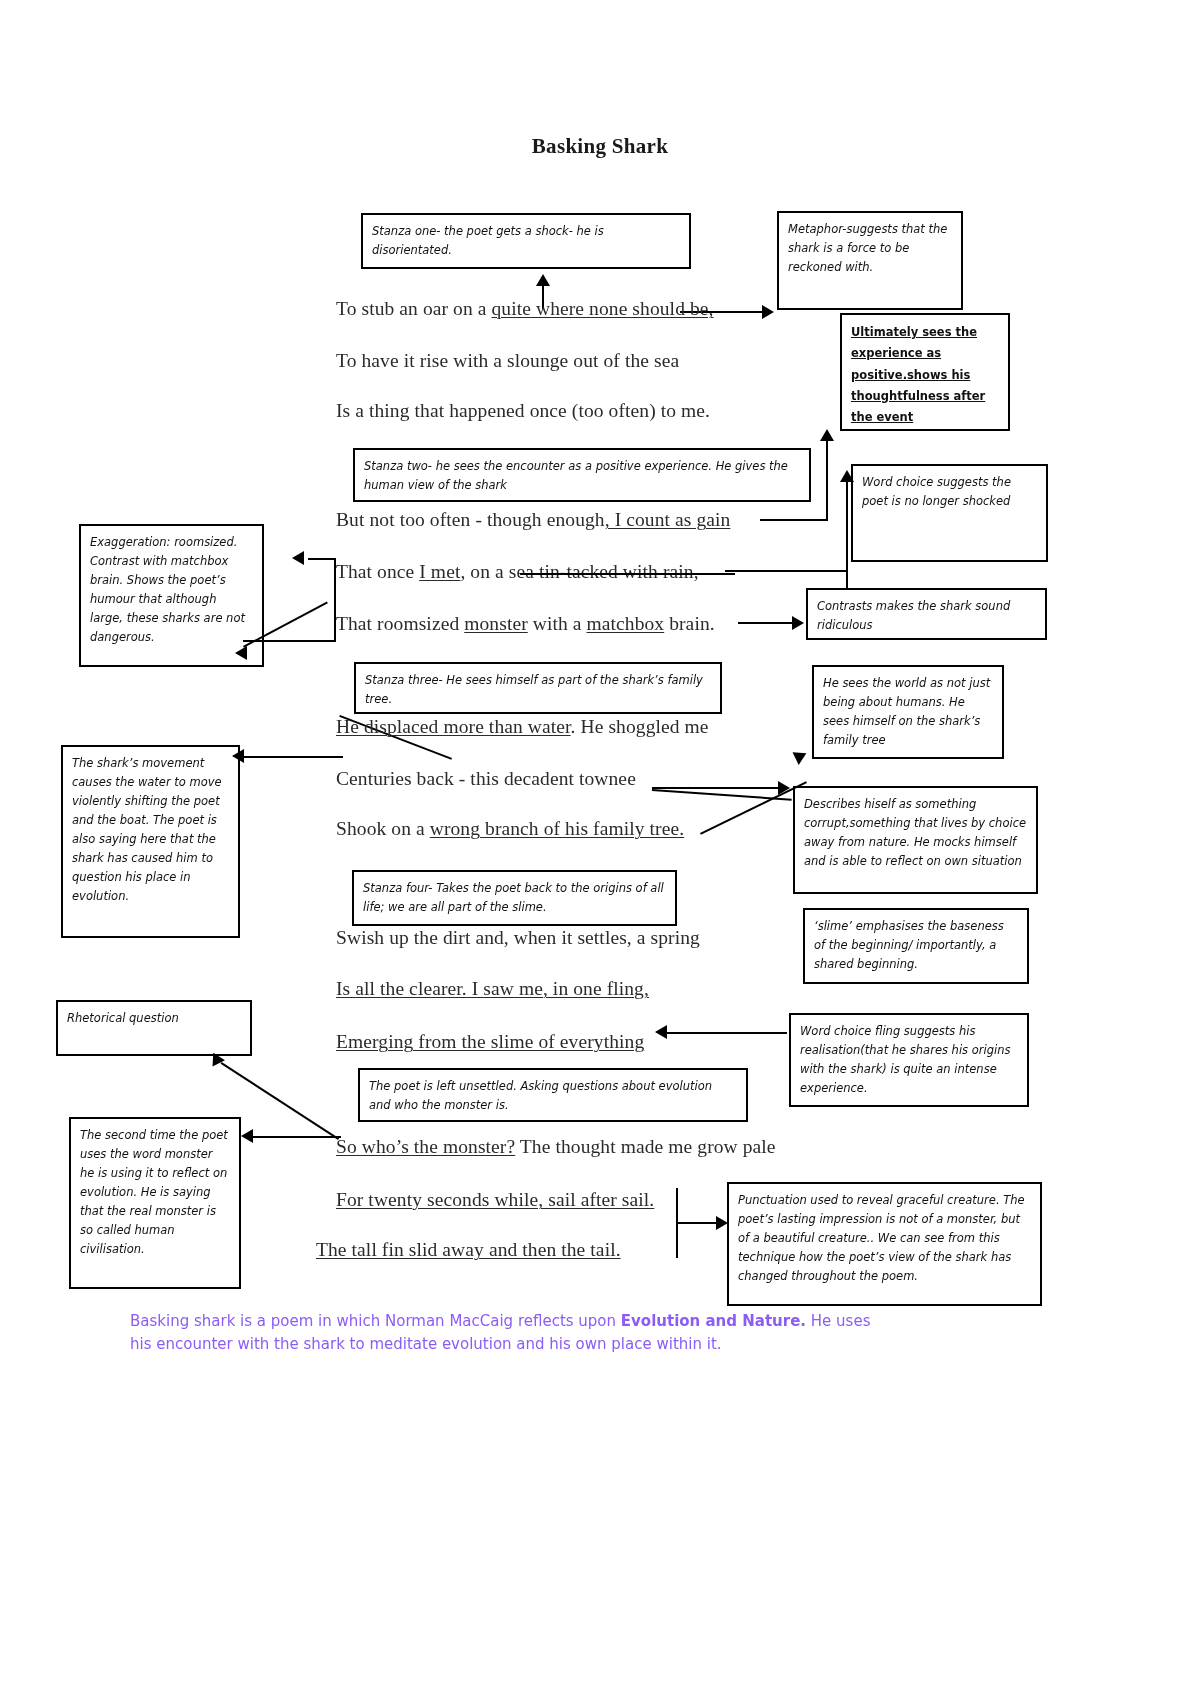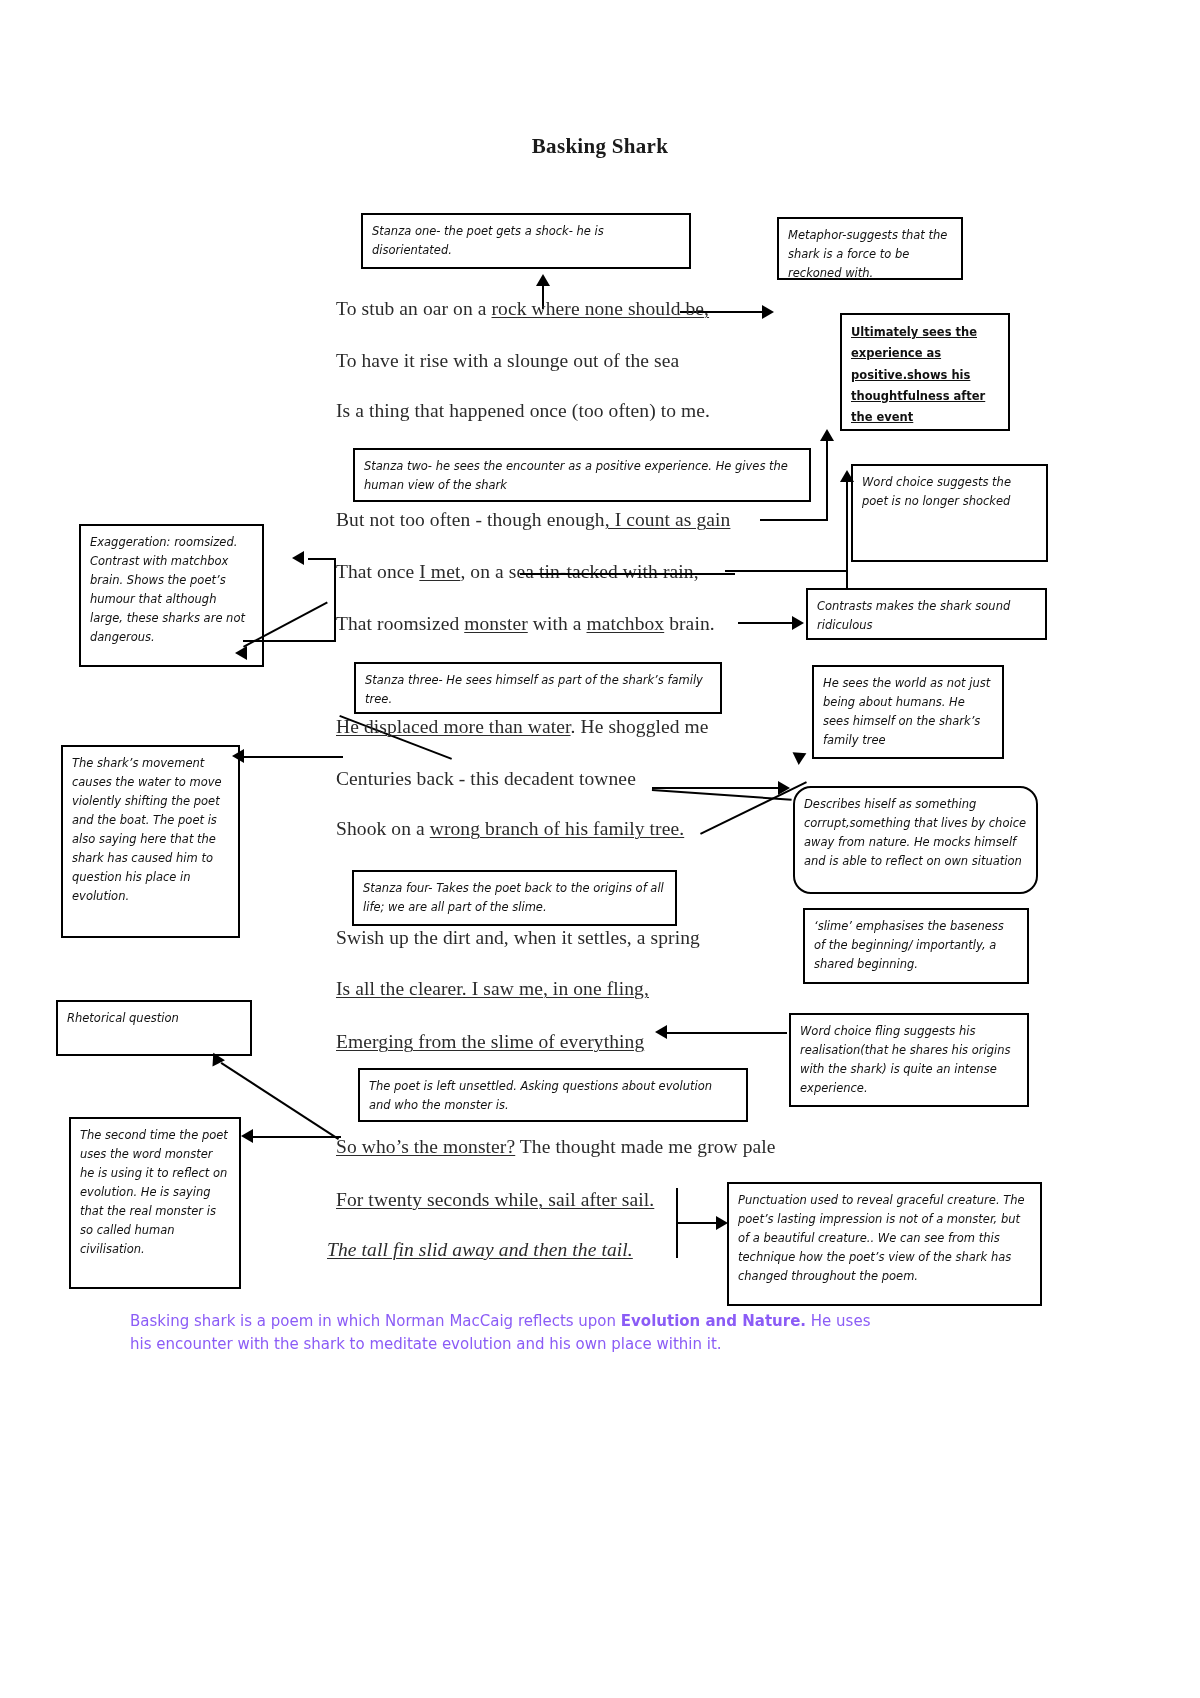--- a/index.html
+++ b/index.html
@@ -44,21 +44,21 @@
 <body>
 
 <div class="page">
 
   <div class="title">Basking Shark</div>
 
   <div class="box" style="left:361px;top:213px;width:330px;height:56px;">
     <span>Stanza one- the poet gets a shock- he is disorientated.</span>
   </div>
 
-  <div class="box" style="left:777px;top:217px;width:186px;height:63px;">
+  <div class="box" style="left:777px;top:211px;width:186px;height:99px;">
     <span>Metaphor-suggests that the shark is a force to be reckoned with.</span>
   </div>
 
   <div class="box und" style="left:840px;top:313px;width:170px;height:118px;">
     <span>Ultimately sees the experience as positive.shows his thoughtfulness after the event</span>
   </div>
 
 
   <div class="box" style="left:353px;top:448px;width:458px;height:54px;">
     <span>Stanza two- he sees the encounter as a positive experience. He gives the human view of the shark</span>
@@ -81,21 +81,21 @@
   </div>
 
   <div class="box" style="left:812px;top:665px;width:192px;height:94px;">
     <span>He sees the world as not just being about humans. He sees himself on the shark’s family tree</span>
   </div>
 
   <div class="box" style="left:61px;top:745px;width:179px;height:193px;">
     <span>The shark’s movement causes the water to move violently shifting the poet and the boat. The poet is also saying here that the shark has caused him to question his place in evolution.</span>
   </div>
 
-  <div class="box" style="left:793px;top:786px;width:245px;height:108px;border-radius:18px;">
+  <div class="box" style="left:793px;top:786px;width:245px;height:108px;">
     <span>Describes hiself as something corrupt,something that lives by choice away from nature. He mocks himself and is able to reflect on own situation</span>
   </div>
 
   <div class="box" style="left:352px;top:870px;width:325px;height:56px;">
     <span>Stanza four- Takes the poet back to the origins of all life; we are all part of the slime.</span>
   </div>
 
   <div class="box" style="left:803px;top:908px;width:226px;height:76px;">
     <span>‘slime’ emphasises the baseness of the beginning/ importantly, a shared beginning.</span>
   </div>
@@ -162,21 +162,21 @@
   <div class="arrow ar-up" style="left:209px;top:1052px;transform:rotate(-27deg);"></div>
 
   <div class="ln h" style="left:249px;top:1136px;width:92px;"></div>
   <div class="arrow ar-left" style="left:241px;top:1129px;"></div>
 
   <div class="ln v" style="left:676px;top:1188px;height:70px;"></div>
   <div class="ln h" style="left:676px;top:1222px;width:44px;"></div>
   <div class="arrow ar-right" style="left:716px;top:1216px;"></div>
 
   <div class="poem" style="left:336px;top:298px;">
-    <span>To stub an oar on a </span><u>rock where none should be,</u>
+    <span>To stub an oar on a </span><u>quite where none should be,</u>
   </div>
 
   <div class="poem" style="left:336px;top:350px;">
     <span>To have it rise with a slounge out of the sea</span>
   </div>
 
   <div class="poem" style="left:336px;top:400px;">
     <span>Is a thing that happened once (too often) to me.</span>
   </div>
 
@@ -217,21 +217,21 @@
   </div>
 
   <div class="poem" style="left:336px;top:1136px;">
     <u>So who’s the monster?</u><span> The thought made me grow pale</span>
   </div>
 
   <div class="poem" style="left:336px;top:1189px;">
     <u>For twenty seconds while, sail after sail.</u>
   </div>
 
-  <div class="poem" style="left:327px;top:1239px;font-style:italic;">
+  <div class="poem" style="left:316px;top:1239px;">
     <u>The tall fin slid away and then the tail.</u>
   </div>
 
   <div class="ln h" style="left:520px;top:573px;width:215px;"></div>
 
   <div class="summary">
     <span>Basking shark is a poem in which Norman MacCaig reflects upon </span><b>Evolution and Nature.</b><span> He uses his encounter with the shark to meditate evolution and his own place within it.</span>
   </div>
 
 </div>

